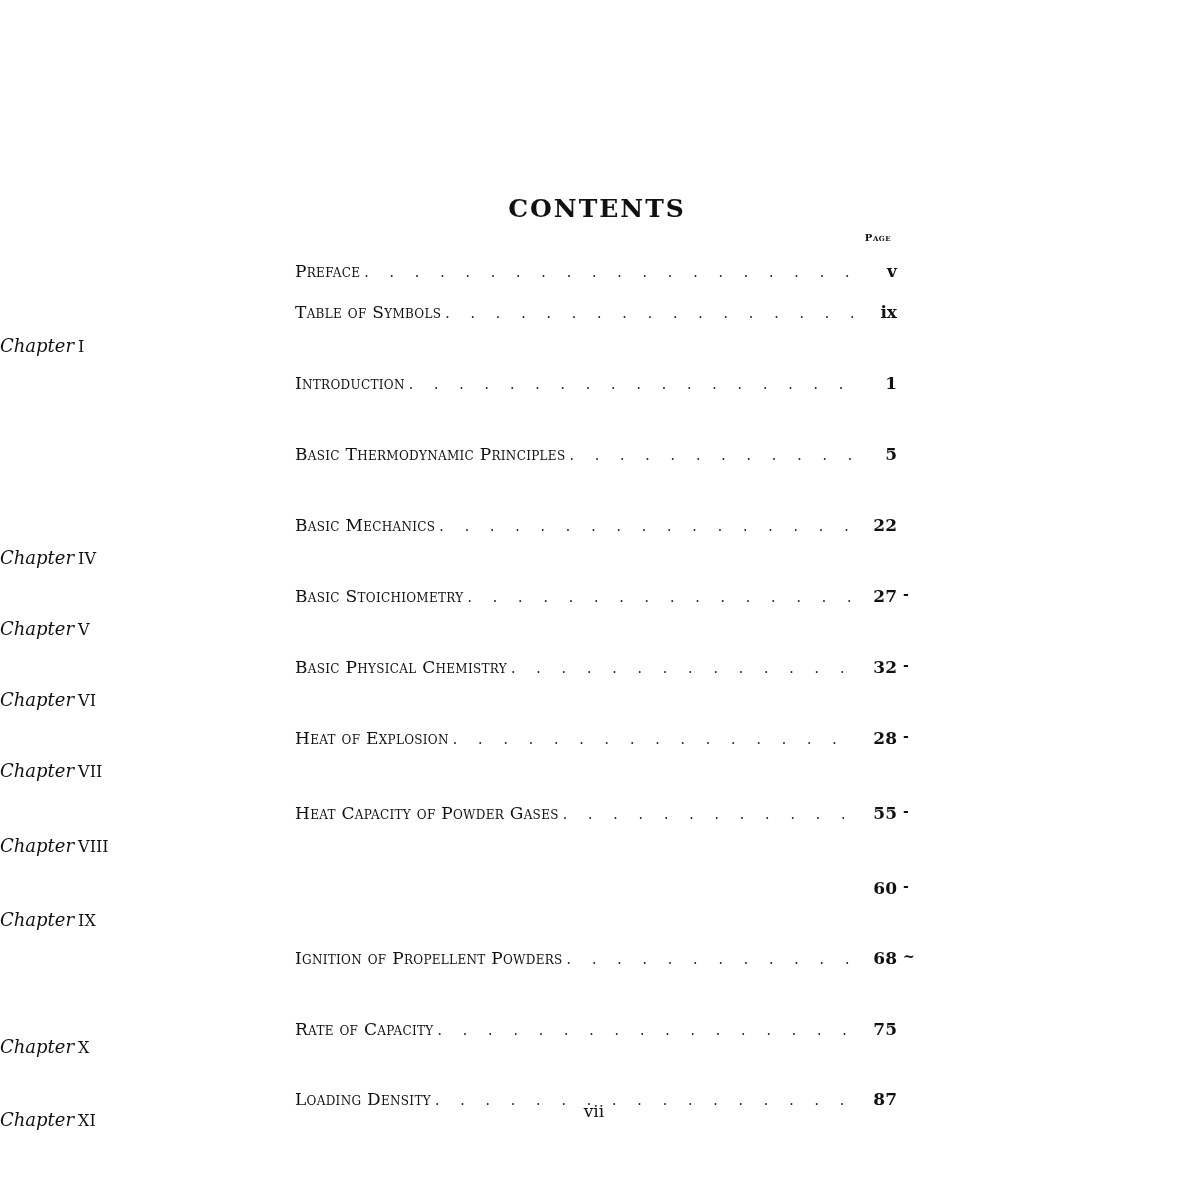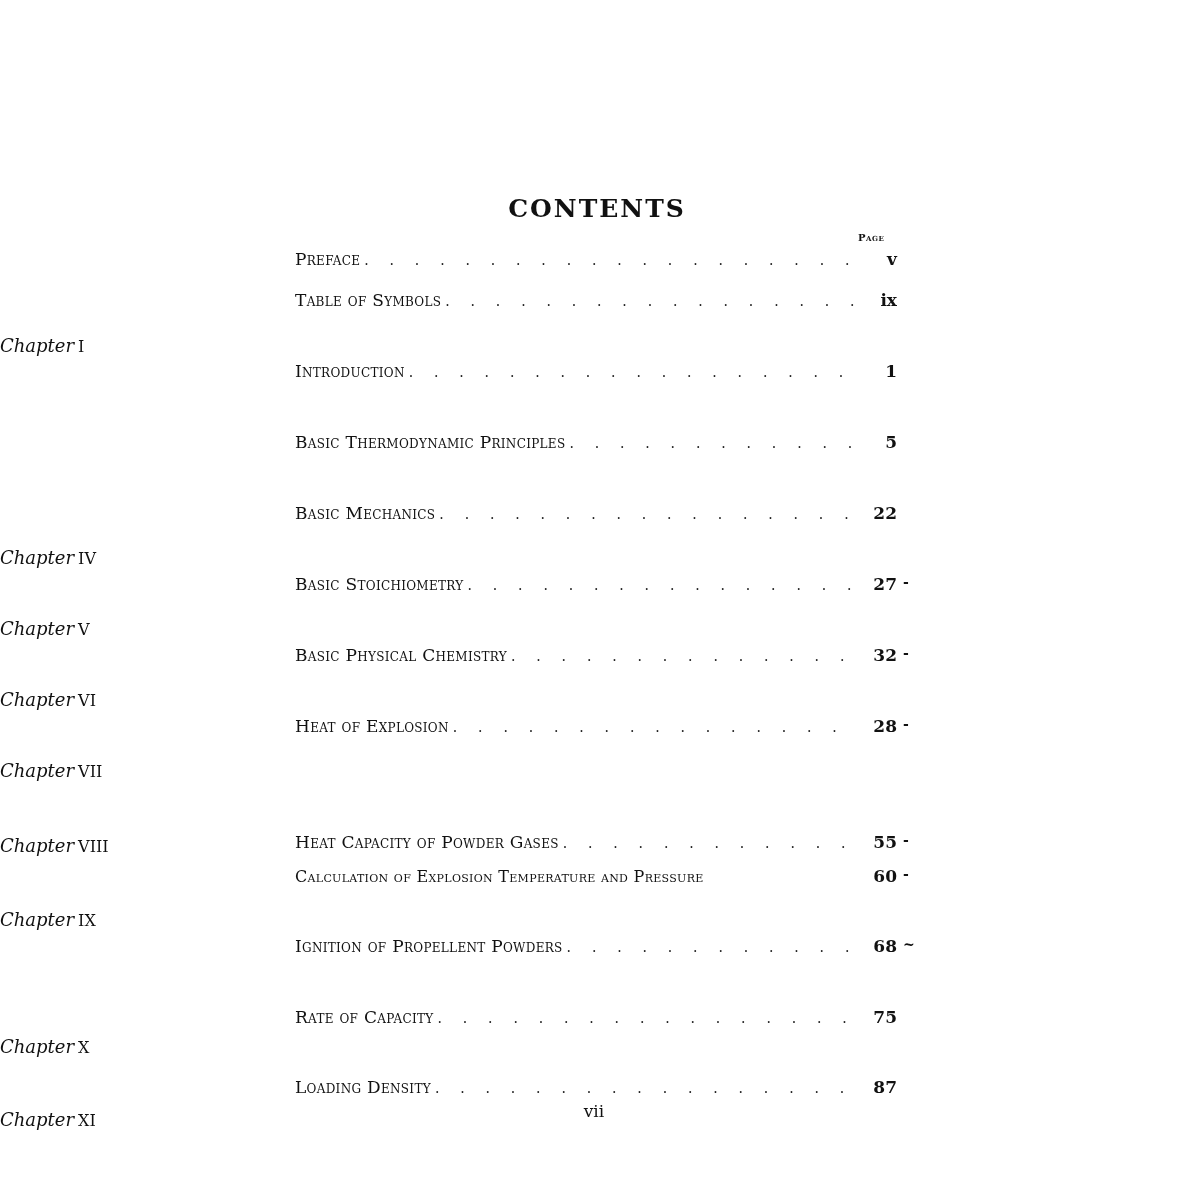--- a/index.html
+++ b/index.html
@@ -1,24 +1,24 @@
 <!DOCTYPE html>
 <html><head>
 <meta charset="utf-8">
 <style>
   html, body { margin: 0; padding: 0; background: #ffffff; }
   body { width: 1200px; height: 1200px; position: relative; overflow: hidden;
          font-family: "DejaVu Serif", "Liberation Serif", serif; color: #111; }
   .page { position: absolute; left: 0; top: 0; width: 1200px; height: 1200px; }
   .title { position: absolute; left: 0; width: 1194px; top: 194px; text-align: center;
            font-size: 25px; letter-spacing: 2px; font-weight: bold; }
-  .page-label { position: absolute; left: 858px; top: 232px; width: 40px; text-align: left;
+  .page-label { position: absolute; left: 858px; top: 232px; width: 40px; text-align: center;
                 font-size: 10px; font-weight: bold; font-variant: small-caps; letter-spacing: 0.5px; }
   .entry { position: absolute; left: 295px; width: 602px; height: 22px; display: flex; align-items: baseline;
-           font-size: 17px; font-variant: small-caps; white-space: nowrap; }
+           font-size: 17px; font-variant: small-caps; white-space: nowrap; margin-top: 12px; }
   .entry .label { flex: 0 0 auto; letter-spacing: 0.3px; }
   .entry .dots { flex: 1 1 auto; overflow: hidden; margin: 0 16px 0 4px; letter-spacing: 8.2px;
                  font-variant: normal; font-size: 14px; color: #222; }
   .entry .pg { flex: 0 0 auto; font-weight: bold; font-variant: normal; font-size: 17px;
                text-align: right; min-width: 22px; }
   .entry .mark { position: absolute; left: 608px; font-weight: bold; font-variant: normal; font-size: 14px; }
   .chap { position: absolute; left: 0; width: 1194px; text-align: left; font-size: 18px; }
   .chap .word { font-style: italic; }
   .chap .num { font-variant: small-caps; font-size: 16px; margin-left: 4px; }
   .folio { position: absolute; left: 0; width: 1188px; top: 1101px; text-align: center; font-size: 17px; }
@@ -88,32 +88,31 @@
   <div class="entry" style="top:716px">
     <span class="label">Heat of Explosion</span>
     <span class="dots">. . . . . . . . . . . . . . . . . . . . . . . . . . . . . . . . . . . . . . . . . . . .</span>
     <span class="pg">28</span>
     <span class="mark">-</span>
   </div>
 
   <div class="chap" style="top:760px">
     <span class="word">Chapter</span><span class="num">VII</span>
   </div>
-  <div class="entry" style="top:832px">
+  <div class="entry" style="top:791px">
     <span class="label">Heat Capacity of Powder Gases</span>
     <span class="dots">. . . . . . . . . . . . . . . . . . . . . . . . . . . . . . . . . . . . . . . . . . . .</span>
     <span class="pg">55</span>
     <span class="mark">-</span>
   </div>
 
   <div class="chap" style="top:835px">
     <span class="word">Chapter</span><span class="num">VIII</span>
   </div>
   <div class="entry" style="top:866px; font-size:16px">
-    <span class="label">Calculation of Explosion Temperature and Pressure</span>
     <span class="dots" style="margin:0 12px 0 4px"></span>
     <span class="pg">60</span>
     <span class="mark">-</span>
   </div>
 
   <div class="chap" style="top:909px">
     <span class="word">Chapter</span><span class="num">IX</span>
   </div>
   <div class="entry" style="top:936px">
     <span class="label">Ignition of Propellent Powders</span>

